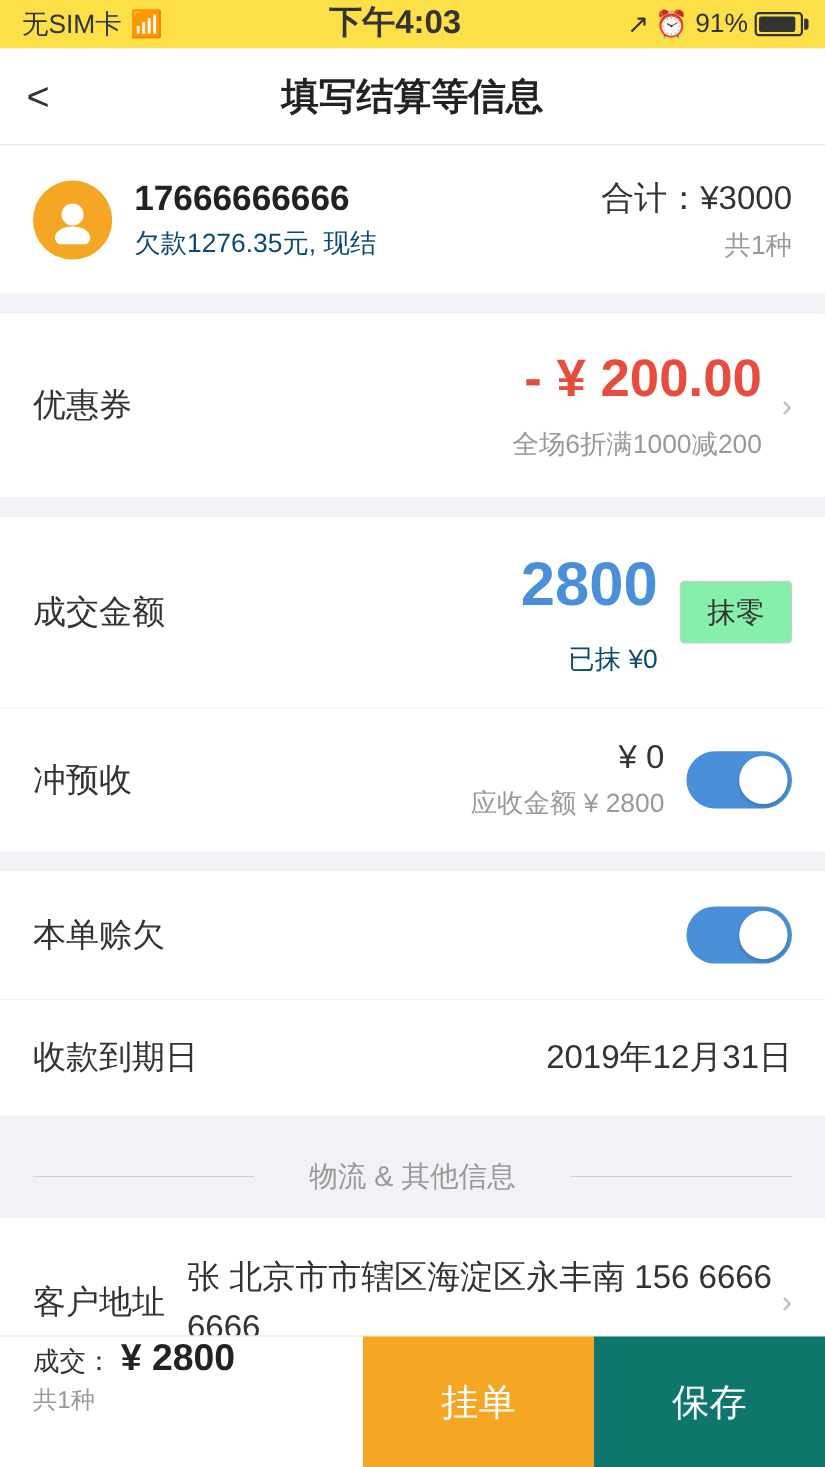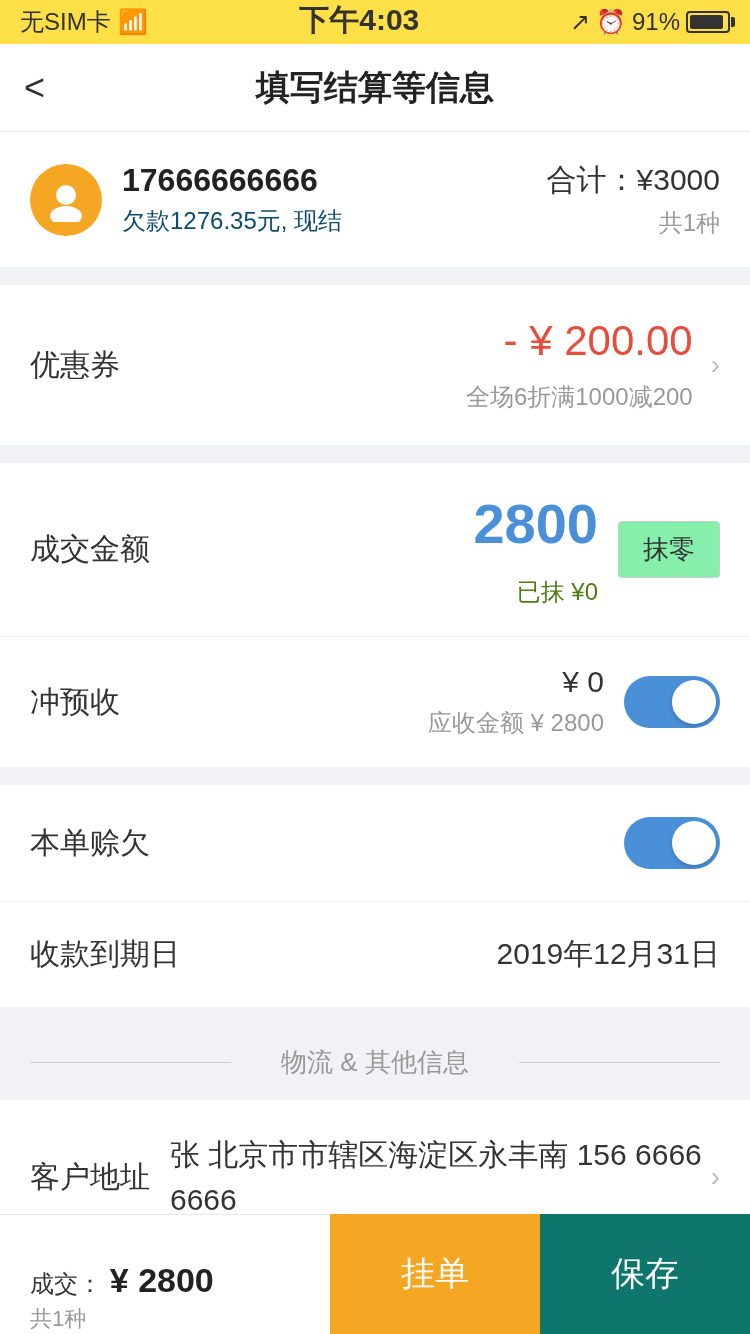--- a/index.html
+++ b/index.html
@@ -113,21 +113,21 @@
     .row-item {
       display: flex;
       align-items: center;
       justify-content: space-between;
       padding: 32px 30px;
       border-bottom: 1px solid #f0f0f0;
     }
     .row-item:last-child { border-bottom: none; }
     .row-label { font-size: 30px; color: #333; }
     .row-right { display: flex; align-items: center; gap: 16px; flex-direction: column; align-items: flex-end; }
-    .row-value-red { font-size: 42px; color: #e74c3c; font-weight: 400; }
+    .row-value-red { font-size: 48px; color: #e74c3c; font-weight: 700; }
     .row-sub { font-size: 24px; color: #999; }
     .chevron {
       color: #bbb;
       font-size: 28px;
       margin-left: 8px;
     }
     .coupon-right {
       display: flex;
       align-items: center;
       gap: 10px;
@@ -151,21 +151,21 @@
     .amount-right { display: flex; align-items: center; gap: 20px; }
     .round-zero-btn {
       border: 1px solid #ccc;
       border-radius: 4px;
       padding: 10px 24px;
       font-size: 26px;
       color: #333;
       background: #86efac;
       cursor: pointer;
     }
-    .amount-sub { font-size: 24px; color: #4d7c0f; }
+    .amount-sub { font-size: 24px; color: #0c4a6e; }
     .amount-col { display: flex; flex-direction: column; align-items: flex-end; gap: 20px; }
 
     
     .toggle {
       width: 96px; height: 52px;
       border-radius: 26px;
       background: #4a90d9;
       position: relative;
       cursor: pointer;
       flex-shrink: 0;
@@ -218,21 +218,21 @@
 
     
     .footer {
       position: fixed;
       bottom: 0;
       left: 0;
       width: 750px;
       height: 120px;
       background: #fff;
       display: flex;
-      align-items: flex-end;
+      align-items: flex-start;
       border-top: 1px solid #e8e8e8;
     }
     .footer-info {
       padding: 0 30px;
       flex: 1;
     }
     .footer-amount { font-size: 34px; font-weight: 600; color: #222; }
     .footer-label { font-size: 24px; color: #333; }
     .footer-count { font-size: 22px; color: #999; margin-top: 4px; }
     .footer-btn-hold {

